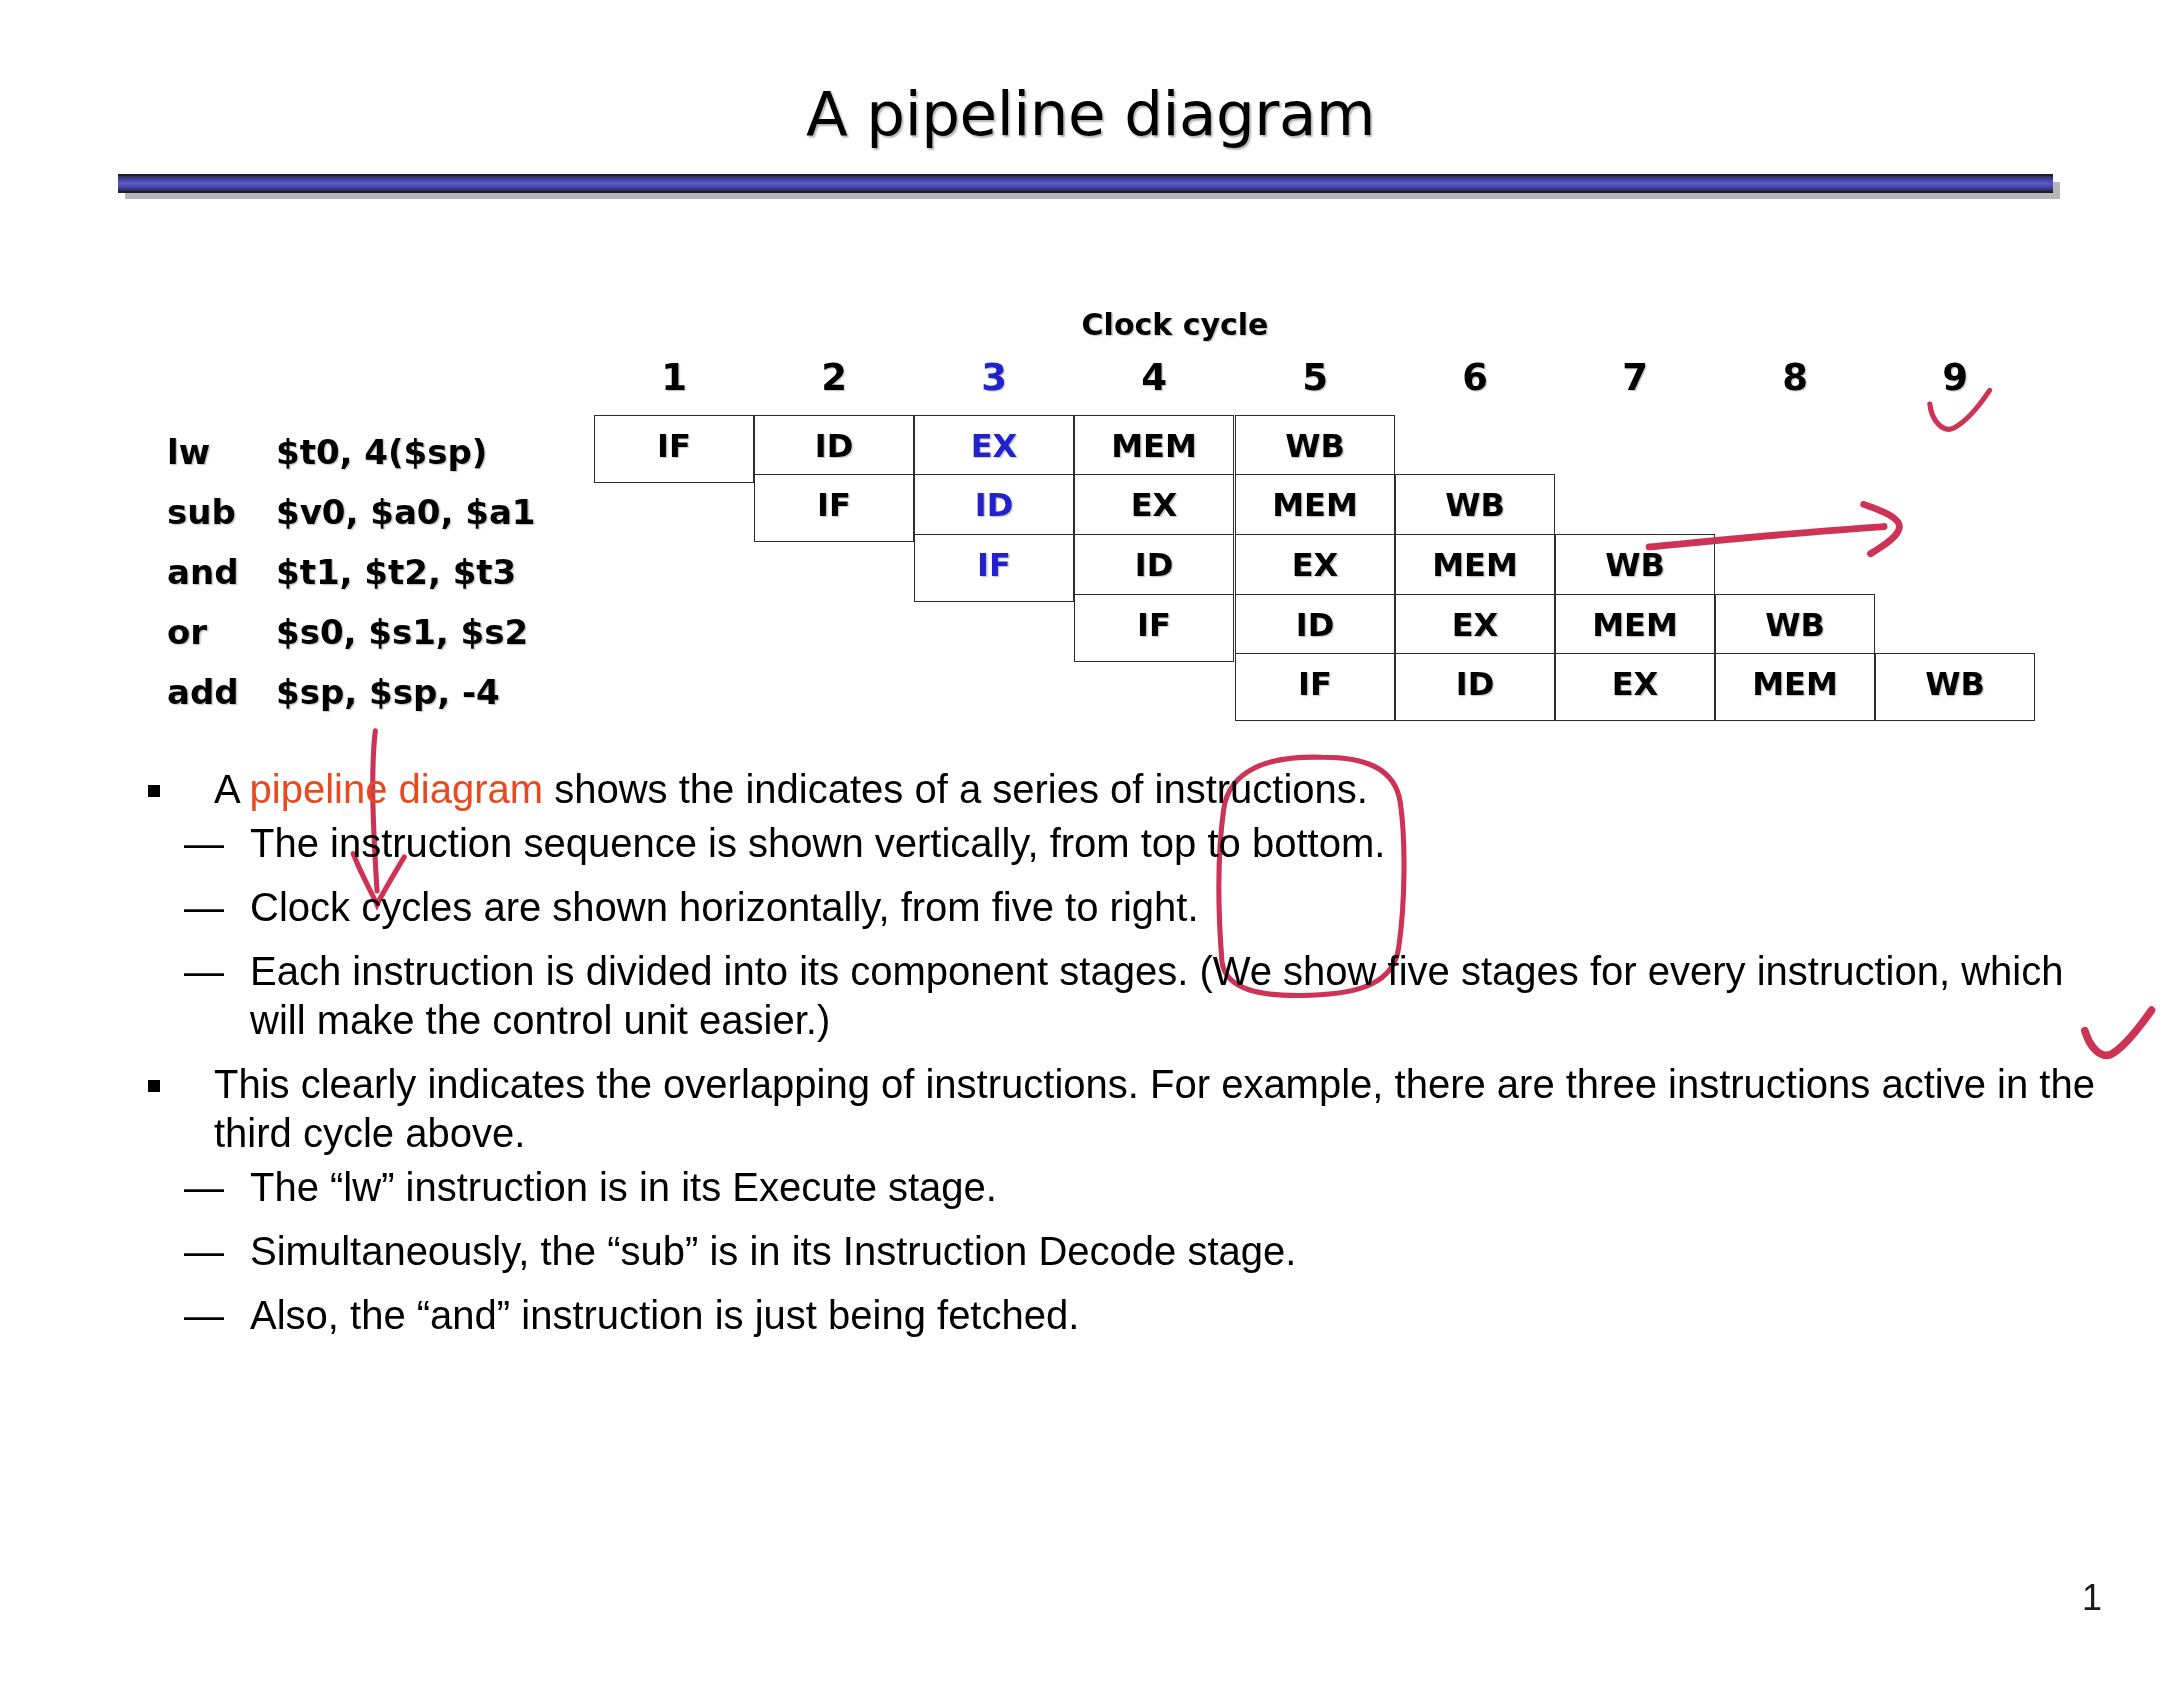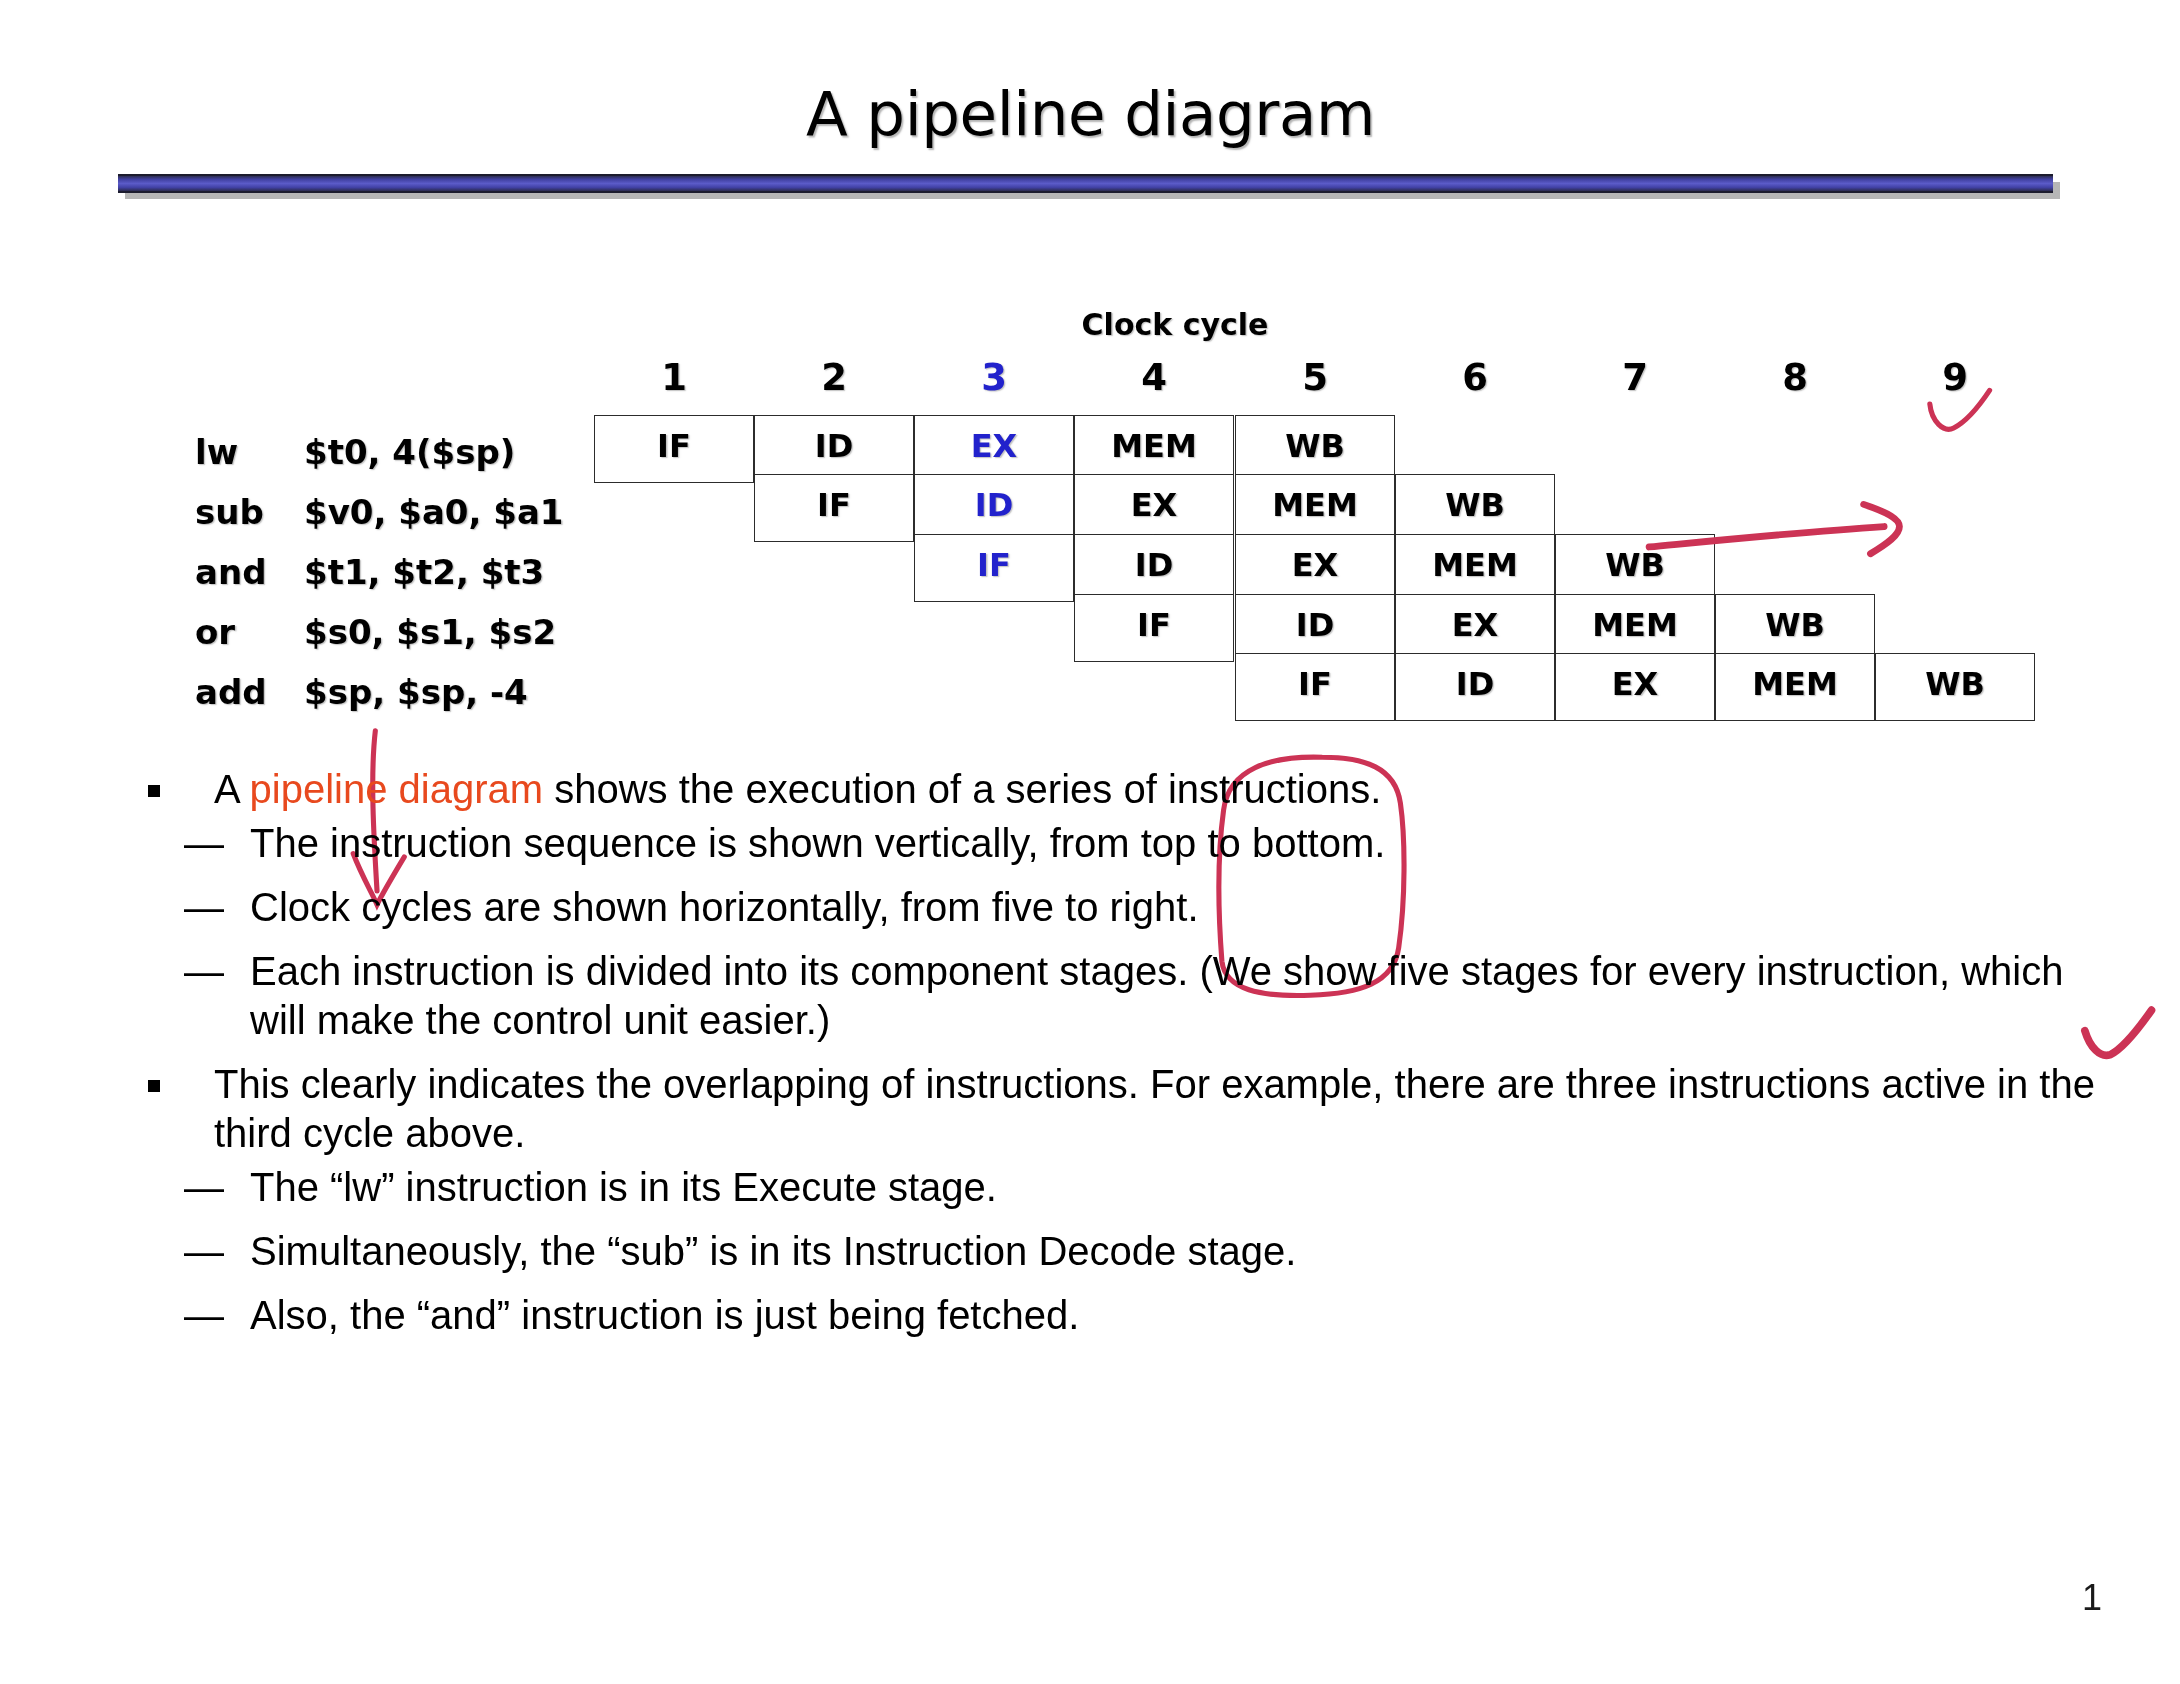--- a/index.html
+++ b/index.html
@@ -68,21 +68,20 @@
     font-family: "DejaVu Sans", sans-serif;
     font-size: 34px;
     font-weight: bold;
     color: #000000;
     text-shadow: 1.3px 1.3px 1.3px rgba(130,130,130,0.5);
   }
   .instr-row {
     height: 60px;
     line-height: 60px;
     white-space: nowrap;
-    margin-left: 28px;
   }
   .instr-op {
     display: inline-block;
     width: 109px;
   }
   .instr-args {
     display: inline-block;
   }
 
   
@@ -266,21 +265,21 @@
   </svg>
 
   <svg class="ink" style="left:2078px; top:1005px; width:94px; height:77px;" viewBox="0 0 110 90">
     <path d="M8 30 C 14 50, 26 62, 38 58 C 54 50, 72 26, 86 6" fill="none" stroke="#cc3355" stroke-width="9" stroke-linecap="round"></path>
   </svg>
 
   <div id="body">
 
     <div class="lvl1">
       <span class="sq"></span>
-      <span>A </span><span class="accent">pipeline diagram</span><span> shows the execution of a series of instructions.</span>
+      <span>A </span><span class="accent">pipeline diagram</span><span> shows the indicates of a series of instructions.</span>
     </div>
 
     <div class="lvl2">
       <span class="dash">—</span>
       <span>The instruction sequence is shown vertically, from top to bottom.</span>
     </div>
 
     <div class="lvl2">
       <span class="dash">—</span>
       <span>Clock cycles are shown horizontally, from five to right.</span>

